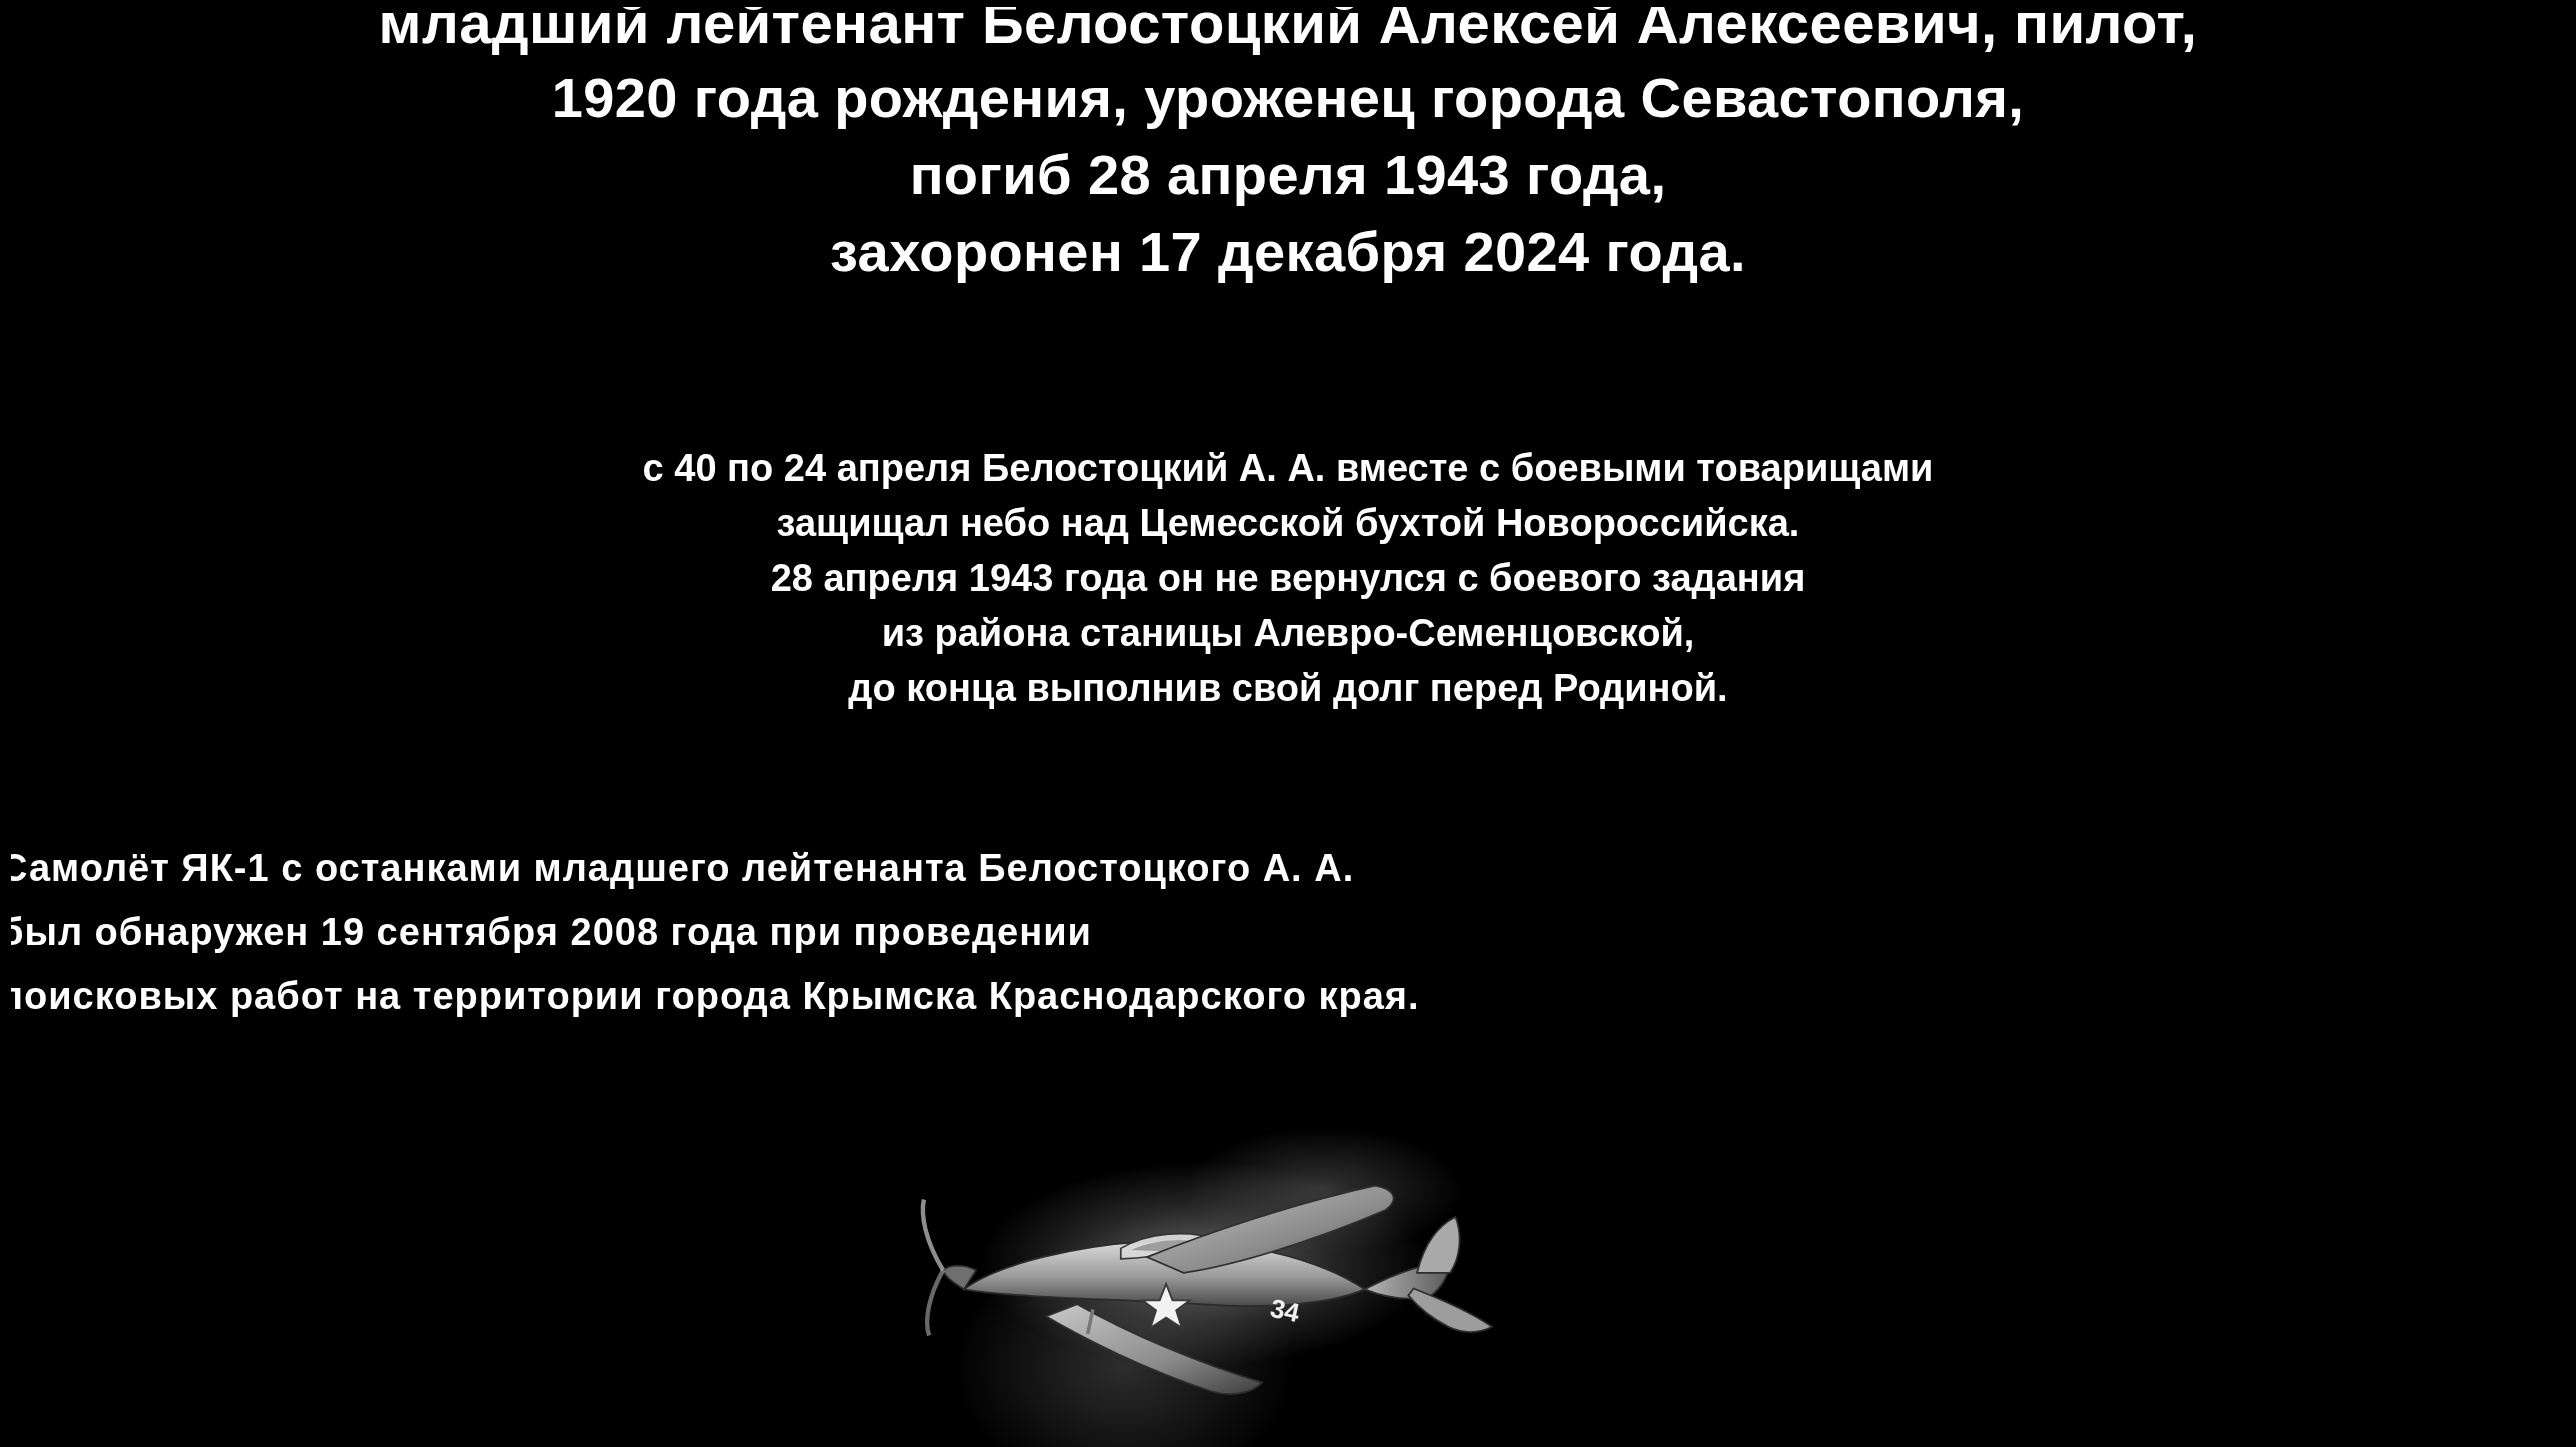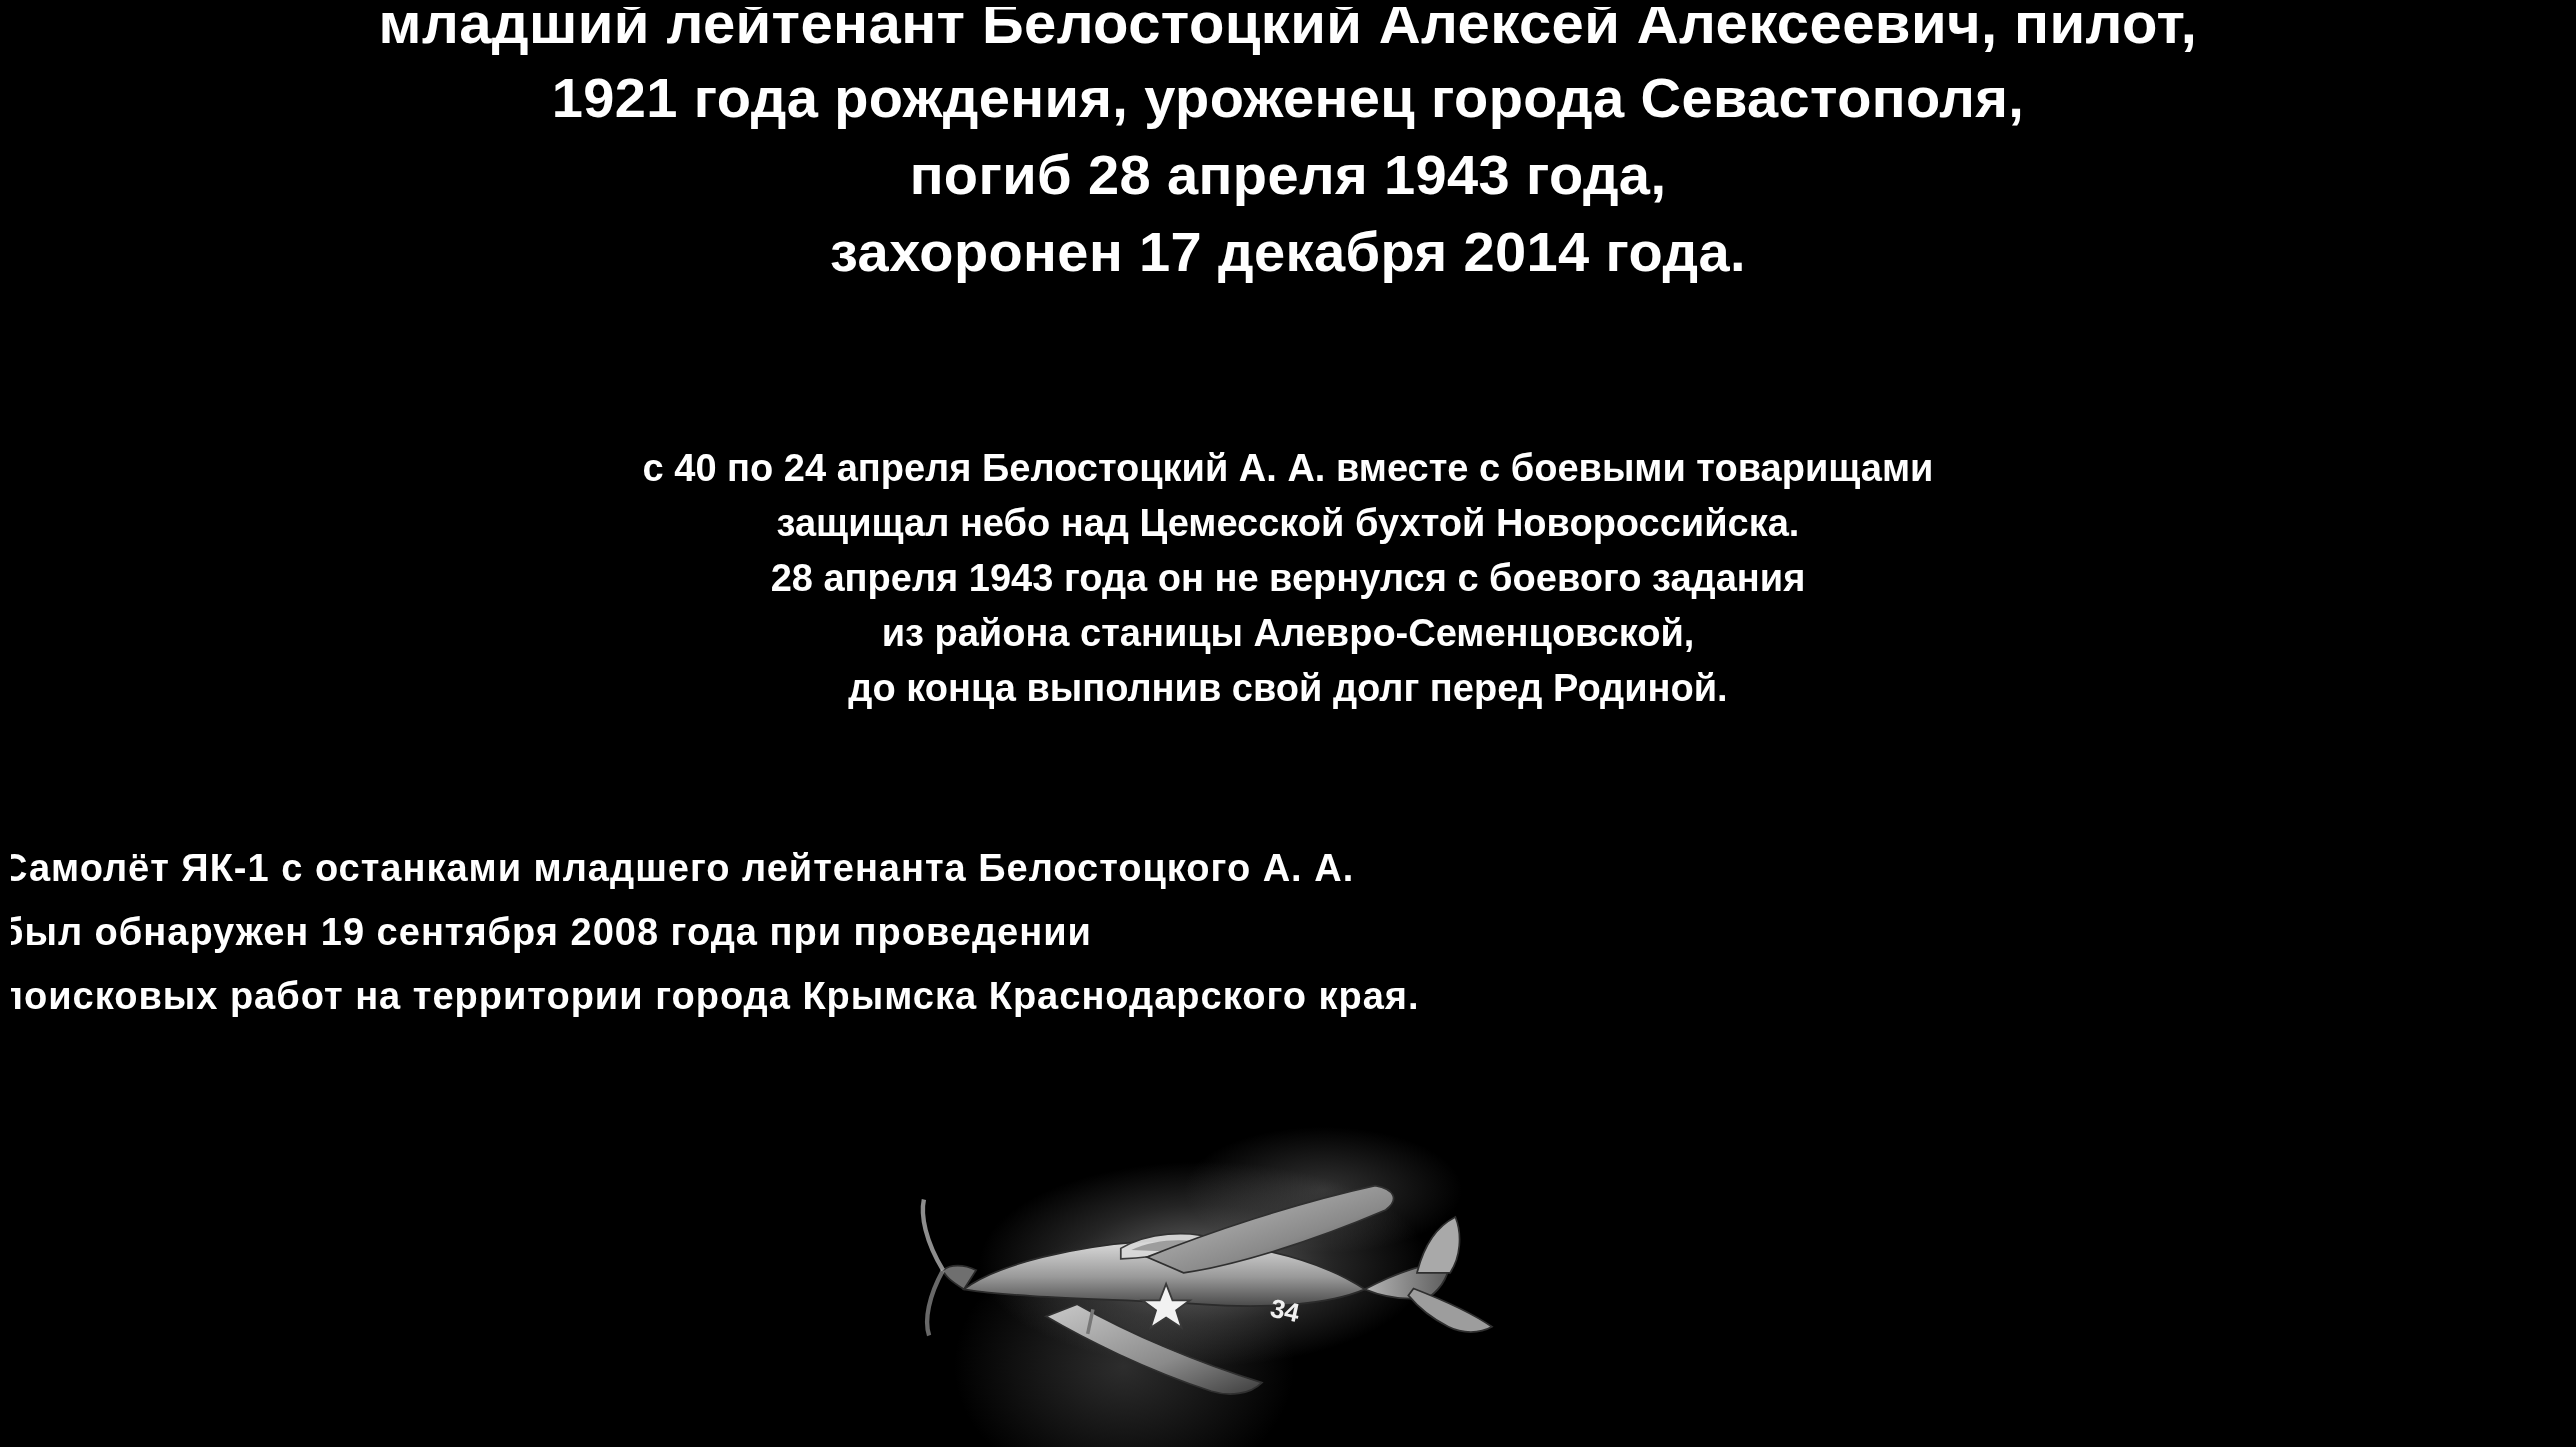--- a/index.html
+++ b/index.html
@@ -122,23 +122,23 @@
 </style>
 </head>
 <body>
 
 <div class="slide">
 
   <div class="content-area">
 
     <div class="headline-block">
       <div class="headline-line first">младший лейтенант Белостоцкий Алексей Алексеевич, пилот,</div>
-      <div class="headline-line">1921 года рождения, уроженец города Севастополя,</div>
+      <div class="headline-line">1920 года рождения, уроженец города Севастополя,</div>
       <div class="headline-line">погиб 28 апреля 1943 года,</div>
-      <div class="headline-line">захоронен 17 декабря 2014 года.</div>
+      <div class="headline-line">захоронен 17 декабря 2024 года.</div>
     </div>
 
     <div class="body-block">
       <div class="body-line">с 40 по 24 апреля Белостоцкий А. А. вместе с боевыми товарищами</div>
       <div class="body-line">защищал небо над Цемесской бухтой Новороссийска.</div>
       <div class="body-line">28 апреля 1943 года он не вернулся с боевого задания</div>
       <div class="body-line">из района станицы Алевро-Семенцовской,</div>
       <div class="body-line">до конца выполнив свой долг перед Родиной.</div>
     </div>
 

